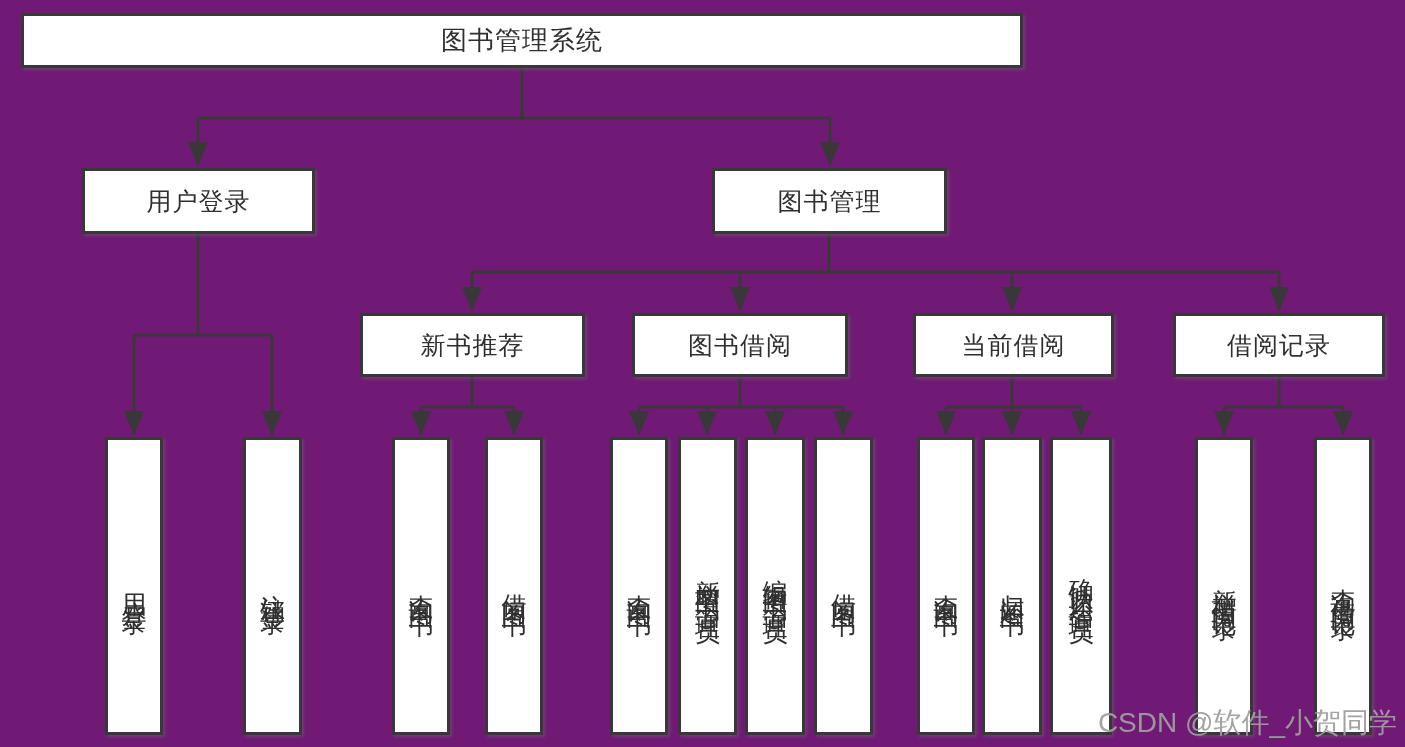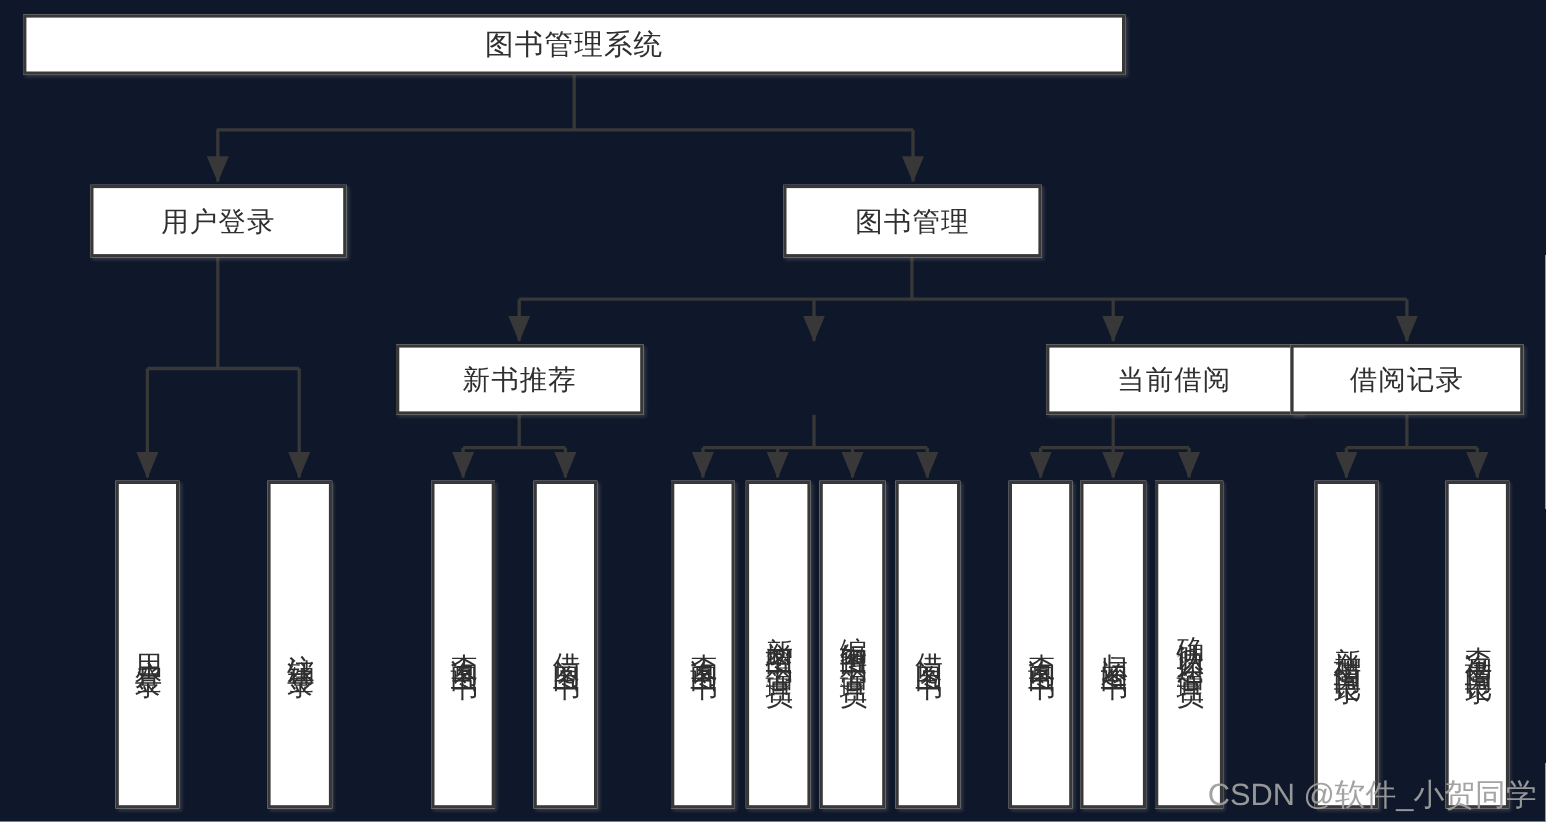--- a/index.html
+++ b/index.html
@@ -5,21 +5,21 @@
   html, body {
     margin: 0;
     padding: 0;
     background: #ffffff;
     font-family: "Liberation Sans", "DejaVu Sans", sans-serif;
   }
   .stage {
     position: relative;
     width: 1405px;
     height: 747px;
-    background: #0f172a;
+    background: #701a75;
     overflow: hidden;
   }
   svg.connectors {
     position: absolute;
     left: 0;
     top: 0;
     z-index: 1;
   }
   .box {
     position: absolute;
@@ -117,21 +117,24 @@
   <div class="box" style="left:82px; top:168px; width:233px; height:66px;">
     <span class="hlabel">用户登录</span>
   </div>
   <div class="box" style="left:360px; top:313px; width:225px; height:64px;">
     <span class="hlabel">新书推荐</span>
   </div>
 
   <div class="box" style="left:712px; top:168px; width:235px; height:66px;">
     <span class="hlabel">图书管理</span>
   </div>
-  <div class="box" style="left:951px; top:313px; width:233px; height:64px;align-items:center;">
+  <div class="box" style="left:632px; top:313px; width:216px; height:64px;">
+    <span class="hlabel">图书借阅</span>
+  </div>
+  <div class="box" style="left:913px; top:313px; width:201px; height:64px;align-items:center;">
     <span class="hlabel">当前借阅</span>
   </div>
   <div class="box" style="left:1173px; top:313px; width:212px; height:64px;">
     <span class="hlabel">借阅记录</span>
   </div>
 
   <div class="box leaf" style="left:105px; width:58px;">
     <span class="vlabel">用户登录</span>
   </div>
   <div class="box leaf" style="left:243px; width:59px;">

